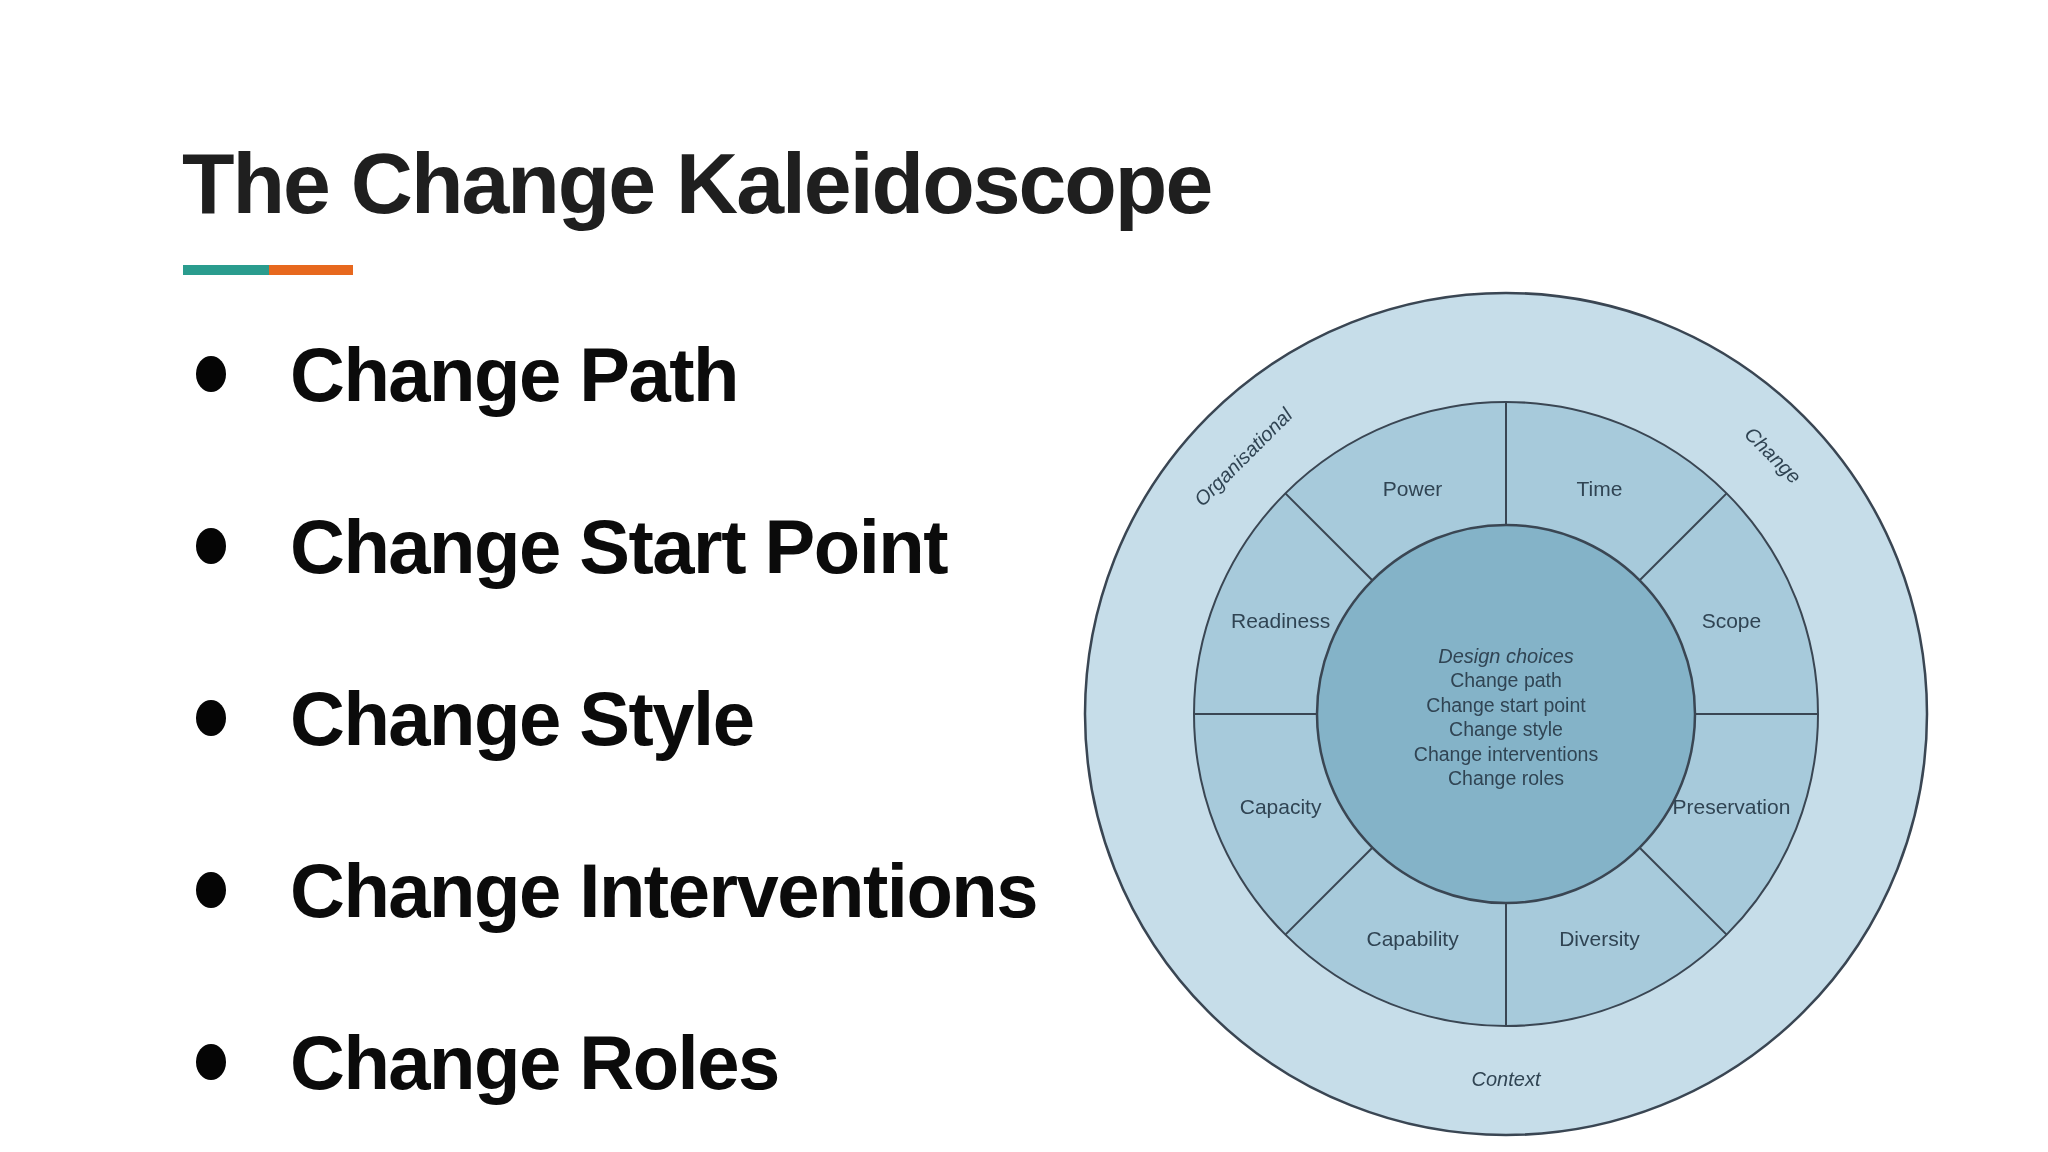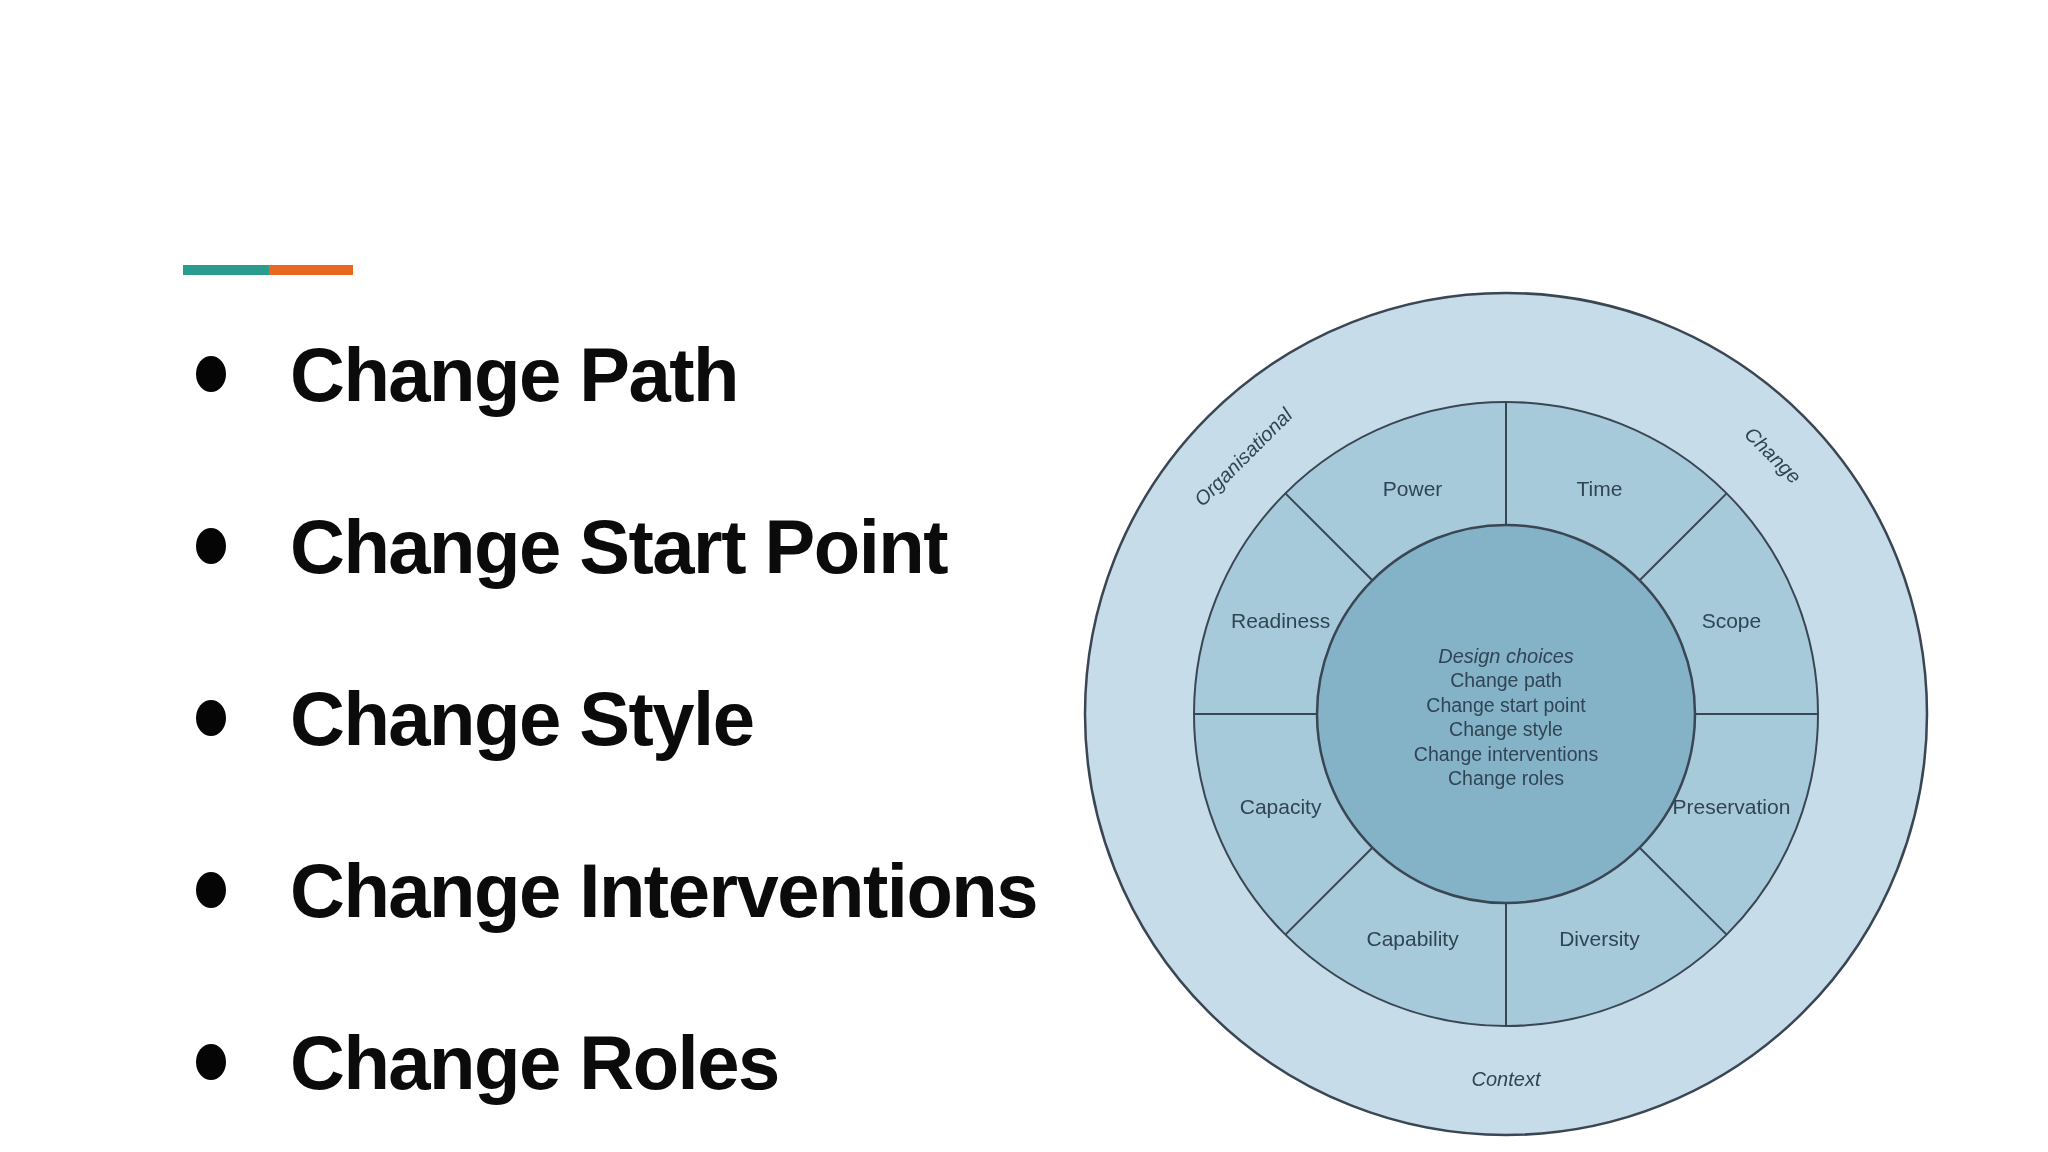--- a/index.html
+++ b/index.html
@@ -81,20 +81,21 @@
   .ring-label   { font-size: 21px; }
   .outer-label  { font-size: 20px; font-style: italic; }
   .center-head  { font-size: 20px; font-style: italic; }
   .center-line  { font-size: 19.5px; }
 </style>
 </head>
 <body>
 
 <div class="slide">
 
+  <div class="slide-title">The Change Kaleidoscope</div>
 
   <div class="title-underline">
     <div class="seg-teal"></div>
     <div class="seg-orange"></div>
   </div>
 
   <div class="bullet-item b1">
     <div class="dot"></div>
     <div class="label">Change Path</div>
   </div>

